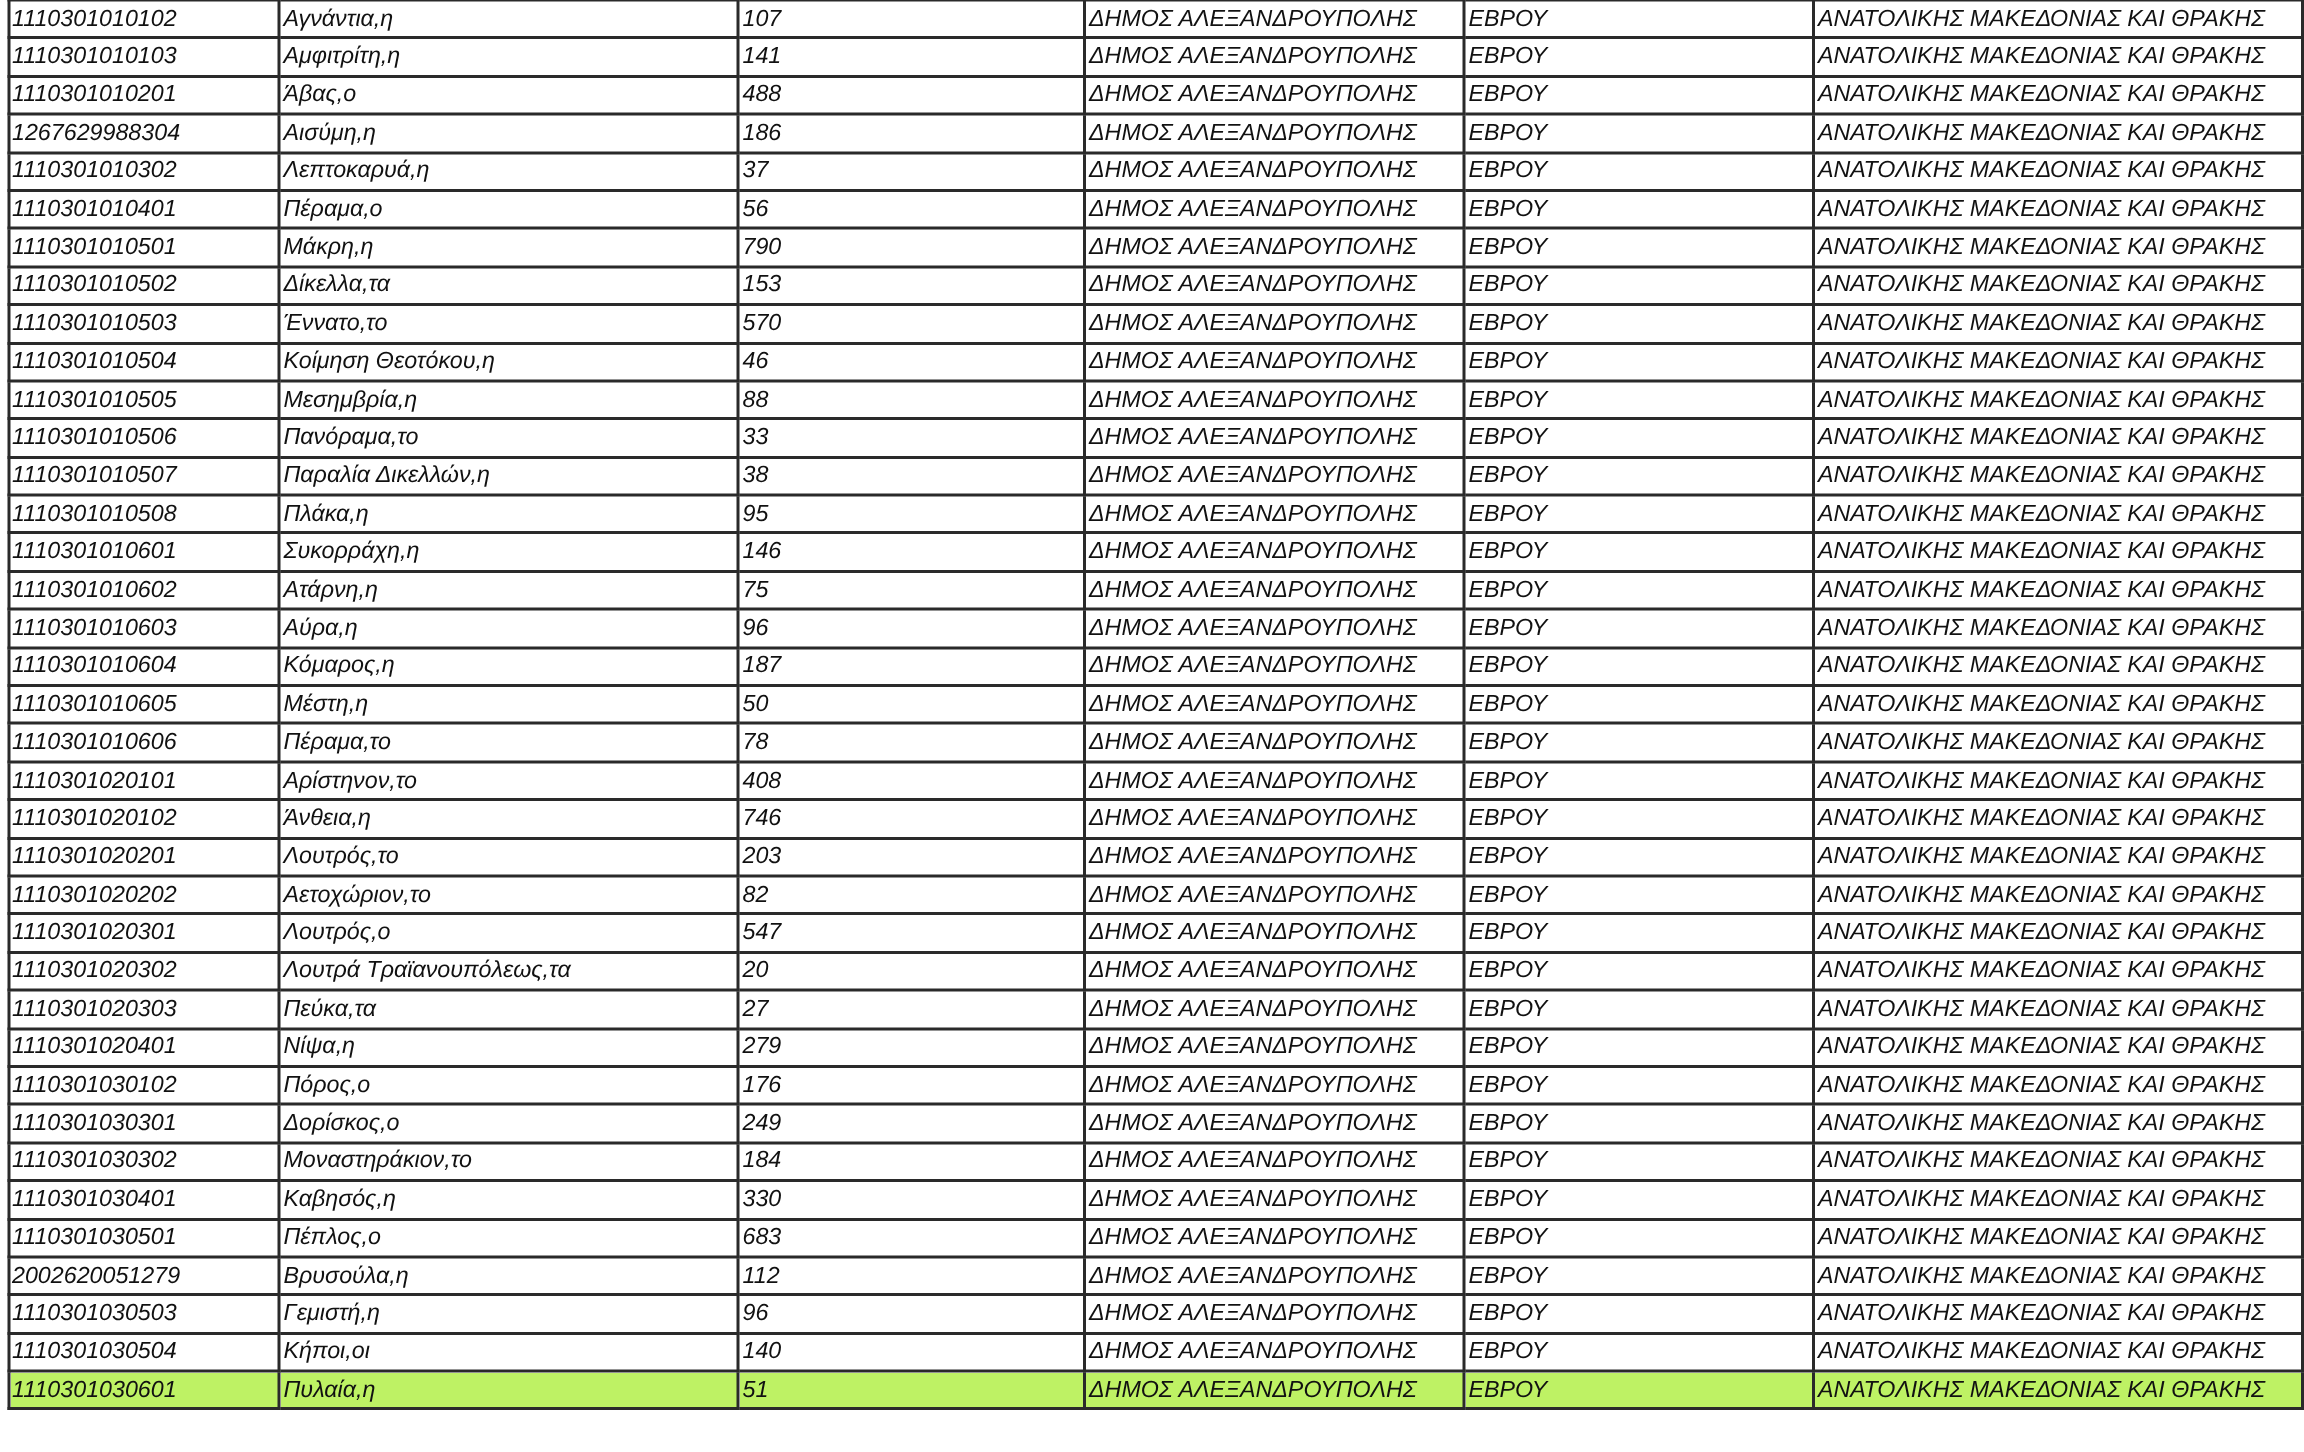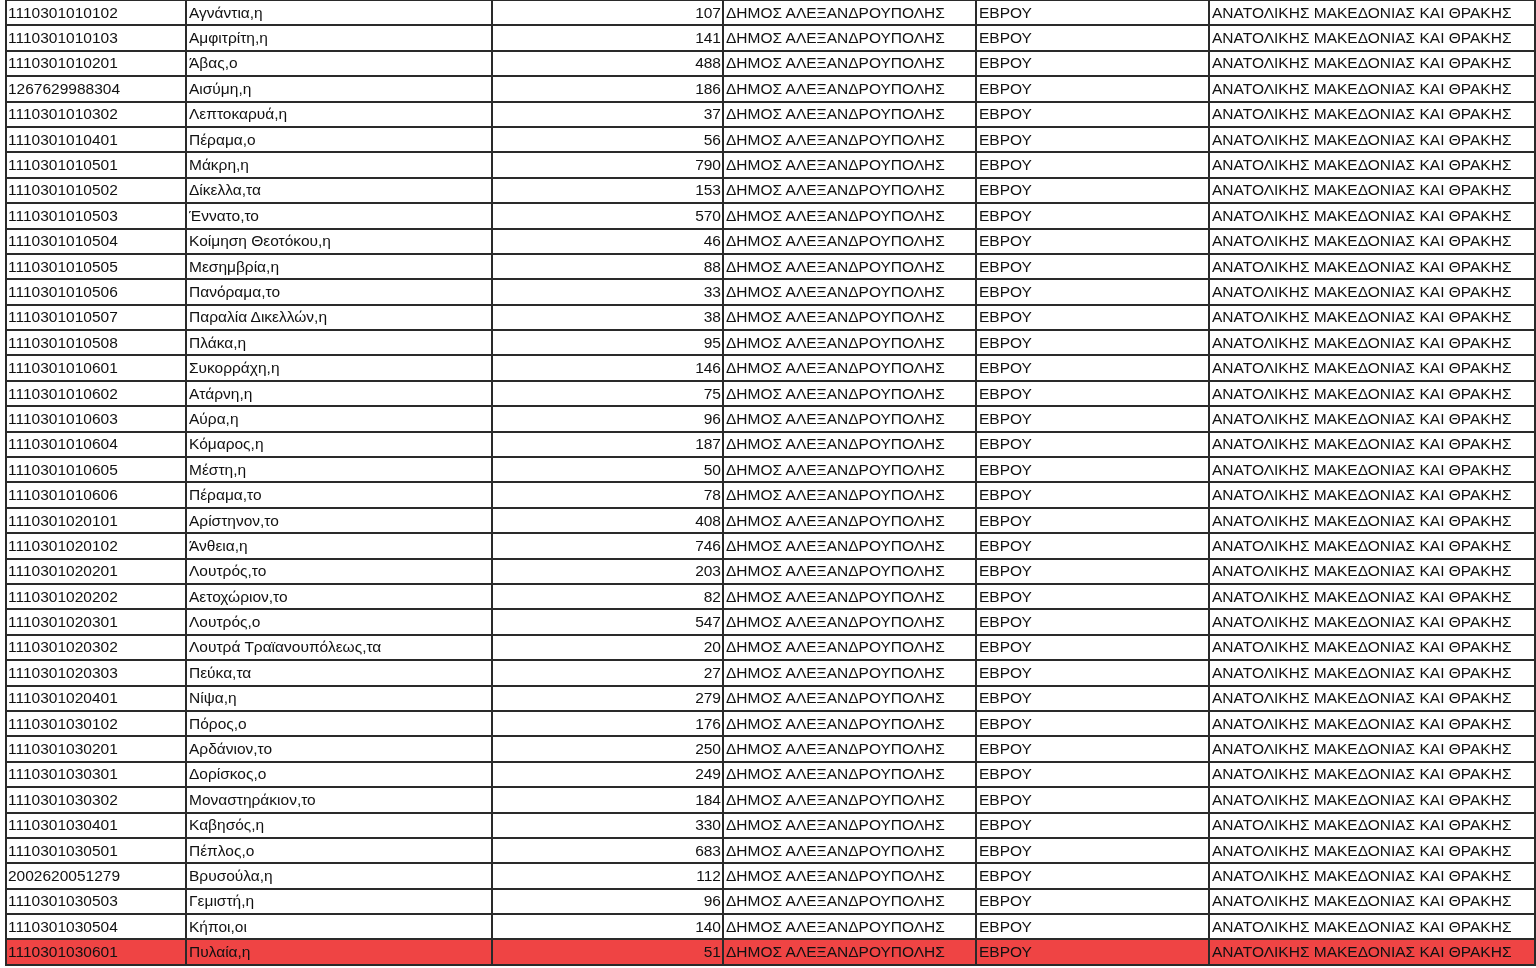--- a/index.html
+++ b/index.html
@@ -13,20 +13,21 @@
     overflow: hidden;
     position: relative;
     font-family: "Liberation Sans", "DejaVu Sans", sans-serif;
     color: #111111;
   }
   .sheet {
     position: absolute;
     left: 5px;
     top: -1px;
     width: 1348px;
+    font-style: italic;
   }
   table.grid {
     border-collapse: collapse;
     table-layout: fixed;
     width: 1529px;
   }
   table.grid col.c-code { width: 180px; }
   table.grid col.c-name { width: 306px; }
   table.grid col.c-pop  { width: 231px; }
   table.grid col.c-mun  { width: 253px; }
@@ -37,26 +38,26 @@
     padding: 0 2px;
     border: 2px solid #2a2a2a;
     border-top-width: 2px;
     font-size: 15.5px;
     line-height: 22px;
     white-space: nowrap;
     overflow: hidden;
     vertical-align: middle;
   }
   table.grid td.pop {
-    text-align: right;
+    text-align: left;
     padding-right: 1px;
   }
   table.grid td.code { padding-left: 1px; }
   table.grid tr.highlighted td {
-    background: #ef4444;
+    background: #bef264;
     margin-top: 39px;
   }
   table.grid tr td:first-child { border-left-width: 2px; }
 </style>
 </head>
 <body>
 
 <div class="sheet">
   <table class="grid">
     <colgroup>
@@ -294,28 +295,20 @@
   </tr>
         <tr>
     <td class="code">1110301030102</td>
     <td class="name">Πόρος,ο</td>
     <td class="pop">176</td>
     <td class="mun">ΔΗΜΟΣ ΑΛΕΞΑΝΔΡΟΥΠΟΛΗΣ</td>
     <td class="unit">ΕΒΡΟΥ</td>
     <td class="region">ΑΝΑΤΟΛΙΚΗΣ ΜΑΚΕΔΟΝΙΑΣ ΚΑΙ ΘΡΑΚΗΣ</td>
   </tr>
         <tr>
-    <td class="code">1110301030201</td>
-    <td class="name">Αρδάνιον,το</td>
-    <td class="pop">250</td>
-    <td class="mun">ΔΗΜΟΣ ΑΛΕΞΑΝΔΡΟΥΠΟΛΗΣ</td>
-    <td class="unit">ΕΒΡΟΥ</td>
-    <td class="region">ΑΝΑΤΟΛΙΚΗΣ ΜΑΚΕΔΟΝΙΑΣ ΚΑΙ ΘΡΑΚΗΣ</td>
-  </tr>
-        <tr>
     <td class="code">1110301030301</td>
     <td class="name">Δορίσκος,ο</td>
     <td class="pop">249</td>
     <td class="mun">ΔΗΜΟΣ ΑΛΕΞΑΝΔΡΟΥΠΟΛΗΣ</td>
     <td class="unit">ΕΒΡΟΥ</td>
     <td class="region">ΑΝΑΤΟΛΙΚΗΣ ΜΑΚΕΔΟΝΙΑΣ ΚΑΙ ΘΡΑΚΗΣ</td>
   </tr>
         <tr>
     <td class="code">1110301030302</td>
     <td class="name">Μοναστηράκιον,το</td>

